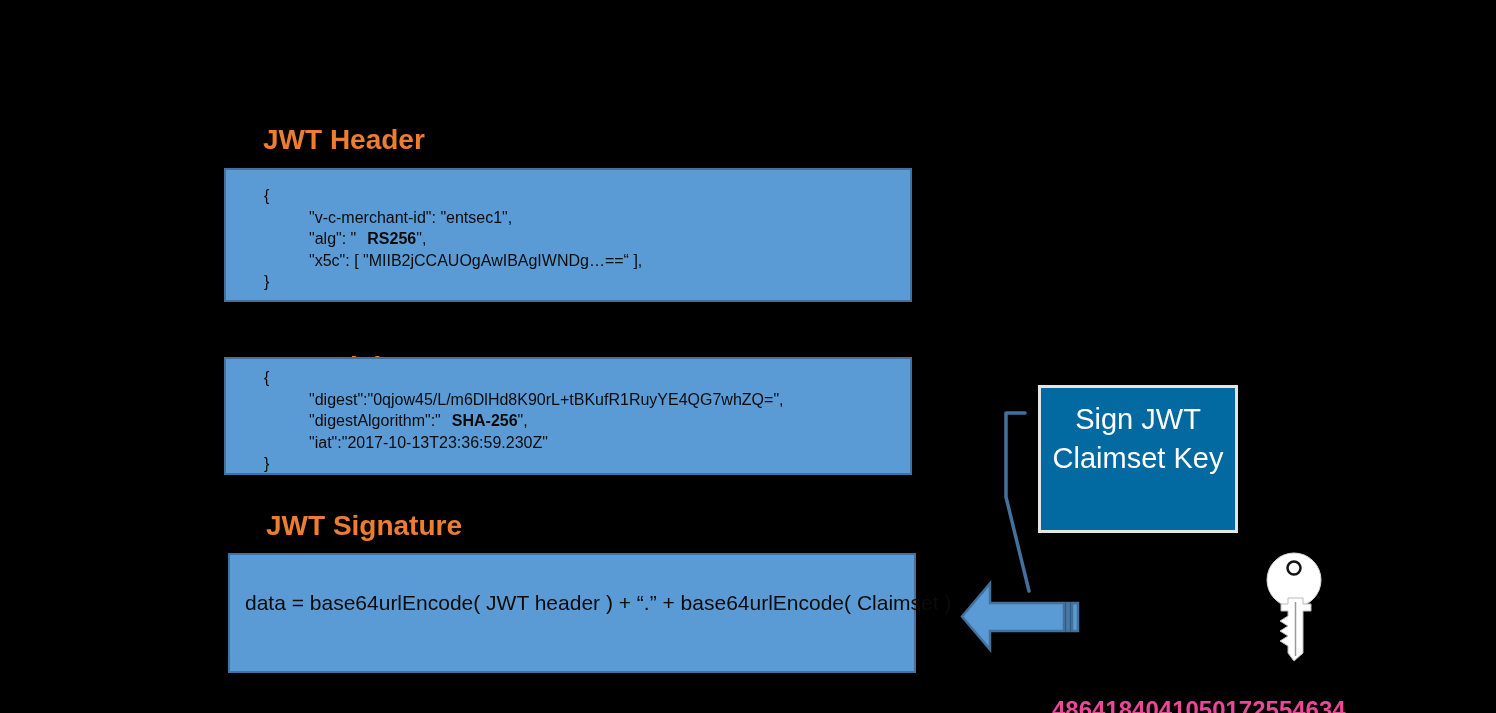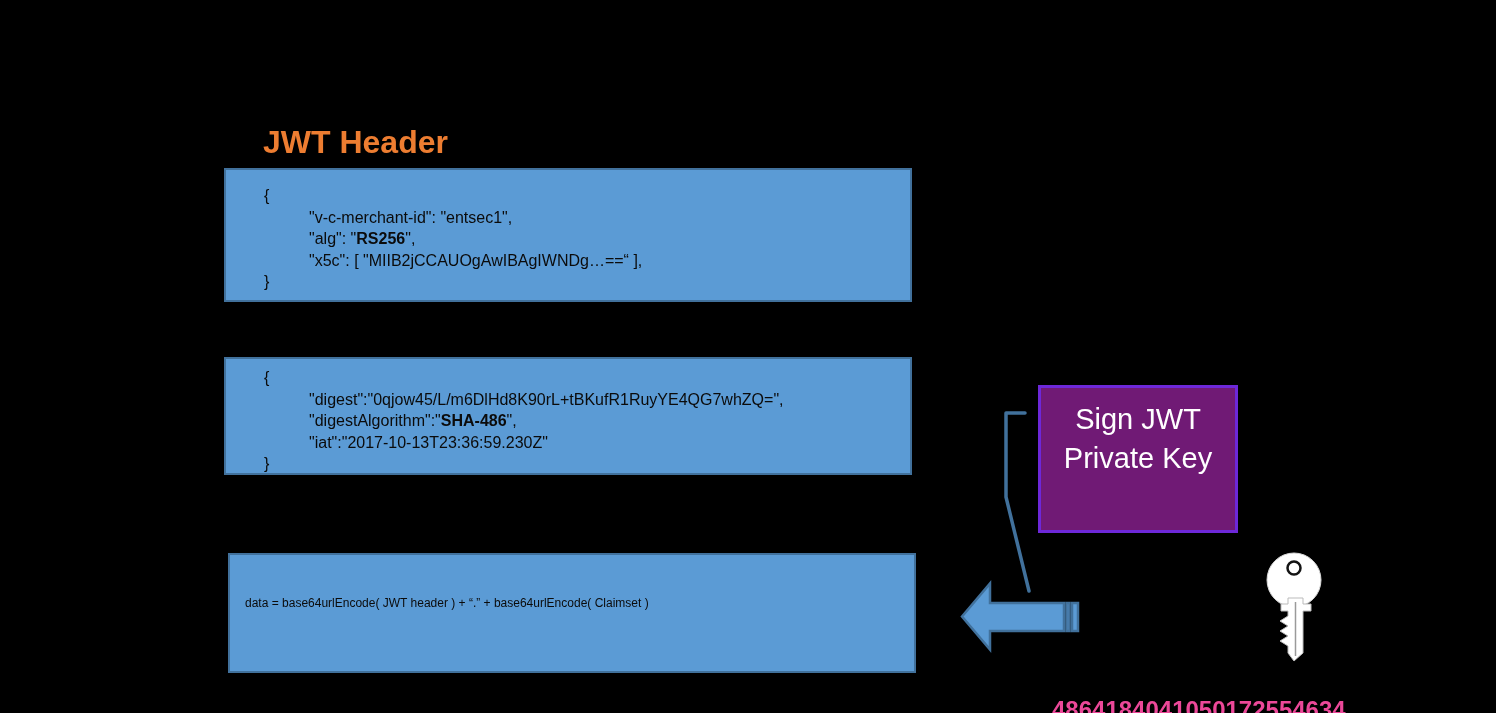--- a/index.html
+++ b/index.html
@@ -6,54 +6,54 @@
   .canvas {
     position: relative;
     width: 1496px;
     height: 713px;
     background: #000000;
     font-family: "Liberation Sans", sans-serif;
     overflow: hidden;
   }
   .section-title {
     position: absolute;
-    font-size: 32px;
+    font-size: 28px;
     font-weight: bold;
     color: #ED7D31;
     white-space: pre;
   }
   #title-header    { left: 263px; top: 124px; }
   #title-claimset  { left: 263px; top: 314px; margin-top: 37px; }
   #title-signature { left: 266px; top: 510px; }
 
   .codebox {
     position: absolute;
     background: #5B9BD5;
     border: 2px solid #41719C;
     box-sizing: border-box;
     color: #0b0b0b;
     font-size: 16px;
   }
   #box-header   { left: 224px; top: 168px; width: 688px; height: 134px; padding-top: 15px; }
   #box-claimset { left: 224px; top: 357px; width: 688px; height: 118px; padding-top: 8px; }
-  #box-signature{ left: 228px; top: 553px; width: 688px; height: 120px; padding-top: 34px; font-size: 12px; }
+  #box-signature{ left: 228px; top: 553px; width: 688px; height: 120px; padding-top: 34px; font-size: 21px; }
 
   .code-line { white-space: pre; line-height: 21.5px; }
   .code-line.i0 { padding-left: 38px; }
   .code-line.i1 { padding-left: 83px; }
   #box-signature .code-line { line-height: 28px; }
   #box-signature .code-line.i0 { padding-left: 15px; }
-  .code-line b, .code-line .bold { font-weight: bold; }
+  .code-line b, .code-line .bold { font-weight: bold; margin-left: 11px; }
 
   .callout {
     position: absolute;
     left: 1038px; top: 385px;
     width: 200px; height: 148px;
-    background: #701a75;
-    border: 3px solid #6d28d9;
+    background: #0369a1;
+    border: 3px solid #e5e5e5;
     box-sizing: border-box;
     color: #FFFFFF;
     font-size: 29px;
     text-align: center;
     padding-top: 12px;
   }
   .callout div { line-height: 39px; white-space: pre; }
 
   .overlay-svg {
     position: absolute;
@@ -71,44 +71,45 @@
     margin-top: 28px;
   }
 </style>
 </head>
 <body>
 
 <div class="canvas">
 
   <div class="section-title" id="title-header">JWT Header</div>
   <div class="section-title" id="title-claimset">JWT Claimset</div>
+  <div class="section-title" id="title-signature">JWT Signature</div>
 
   <div class="codebox" id="box-header">
       <div class="code-line i0"><span>{</span></div>
       <div class="code-line i1"><span>"v-c-merchant-id": "entsec1",</span></div>
       <div class="code-line i1"><span>"alg": "</span><span class="bold">RS256</span><span>",</span></div>
       <div class="code-line i1"><span>"x5c": [ "MIIB2jCCAUOgAwIBAgIWNDg…==“ ],</span></div>
       <div class="code-line i0"><span>}</span></div>
     </div>
 
   <div class="codebox" id="box-claimset">
       <div class="code-line i0"><span>{</span></div>
       <div class="code-line i1"><span>"digest":"0qjow45/L/m6DlHd8K90rL+tBKufR1RuyYE4QG7whZQ=",</span></div>
-      <div class="code-line i1"><span>"digestAlgorithm":"</span><span class="bold">SHA-486</span><span>",</span></div>
+      <div class="code-line i1"><span>"digestAlgorithm":"</span><span class="bold">SHA-256</span><span>",</span></div>
       <div class="code-line i1"><span>"iat":"2017-10-13T23:36:59.230Z"</span></div>
       <div class="code-line i0"><span>}</span></div>
     </div>
 
   <div class="codebox" id="box-signature">
       <div class="code-line i0"><span>data = base64urlEncode( JWT header ) + “.” + base64urlEncode( Claimset )</span></div>
     </div>
 
   <div class="callout">
     <div>Sign JWT</div>
-    <div>Private Key</div>
+    <div>Claimset Key</div>
   </div>
 
   <svg class="overlay-svg" width="1496" height="713" viewBox="0 0 1496 713">
     <polyline points="1025,413 1006,413 1006,497 1029,591" fill="none" stroke="#41719C" stroke-width="3.5" stroke-linecap="round" stroke-linejoin="round"></polyline>
     <g fill="#5B9BD5" stroke="#41719C" stroke-width="2.5" stroke-linejoin="miter">
       <path d="M 962,616.5 L 990,583.5 L 990,603 L 1064,603 L 1064,631 L 990,631 L 990,649.5 Z"></path>
       <rect x="1066.5" y="603" width="3" height="28"></rect>
       <rect x="1072" y="603" width="6" height="28"></rect>
     </g>
   </svg>

